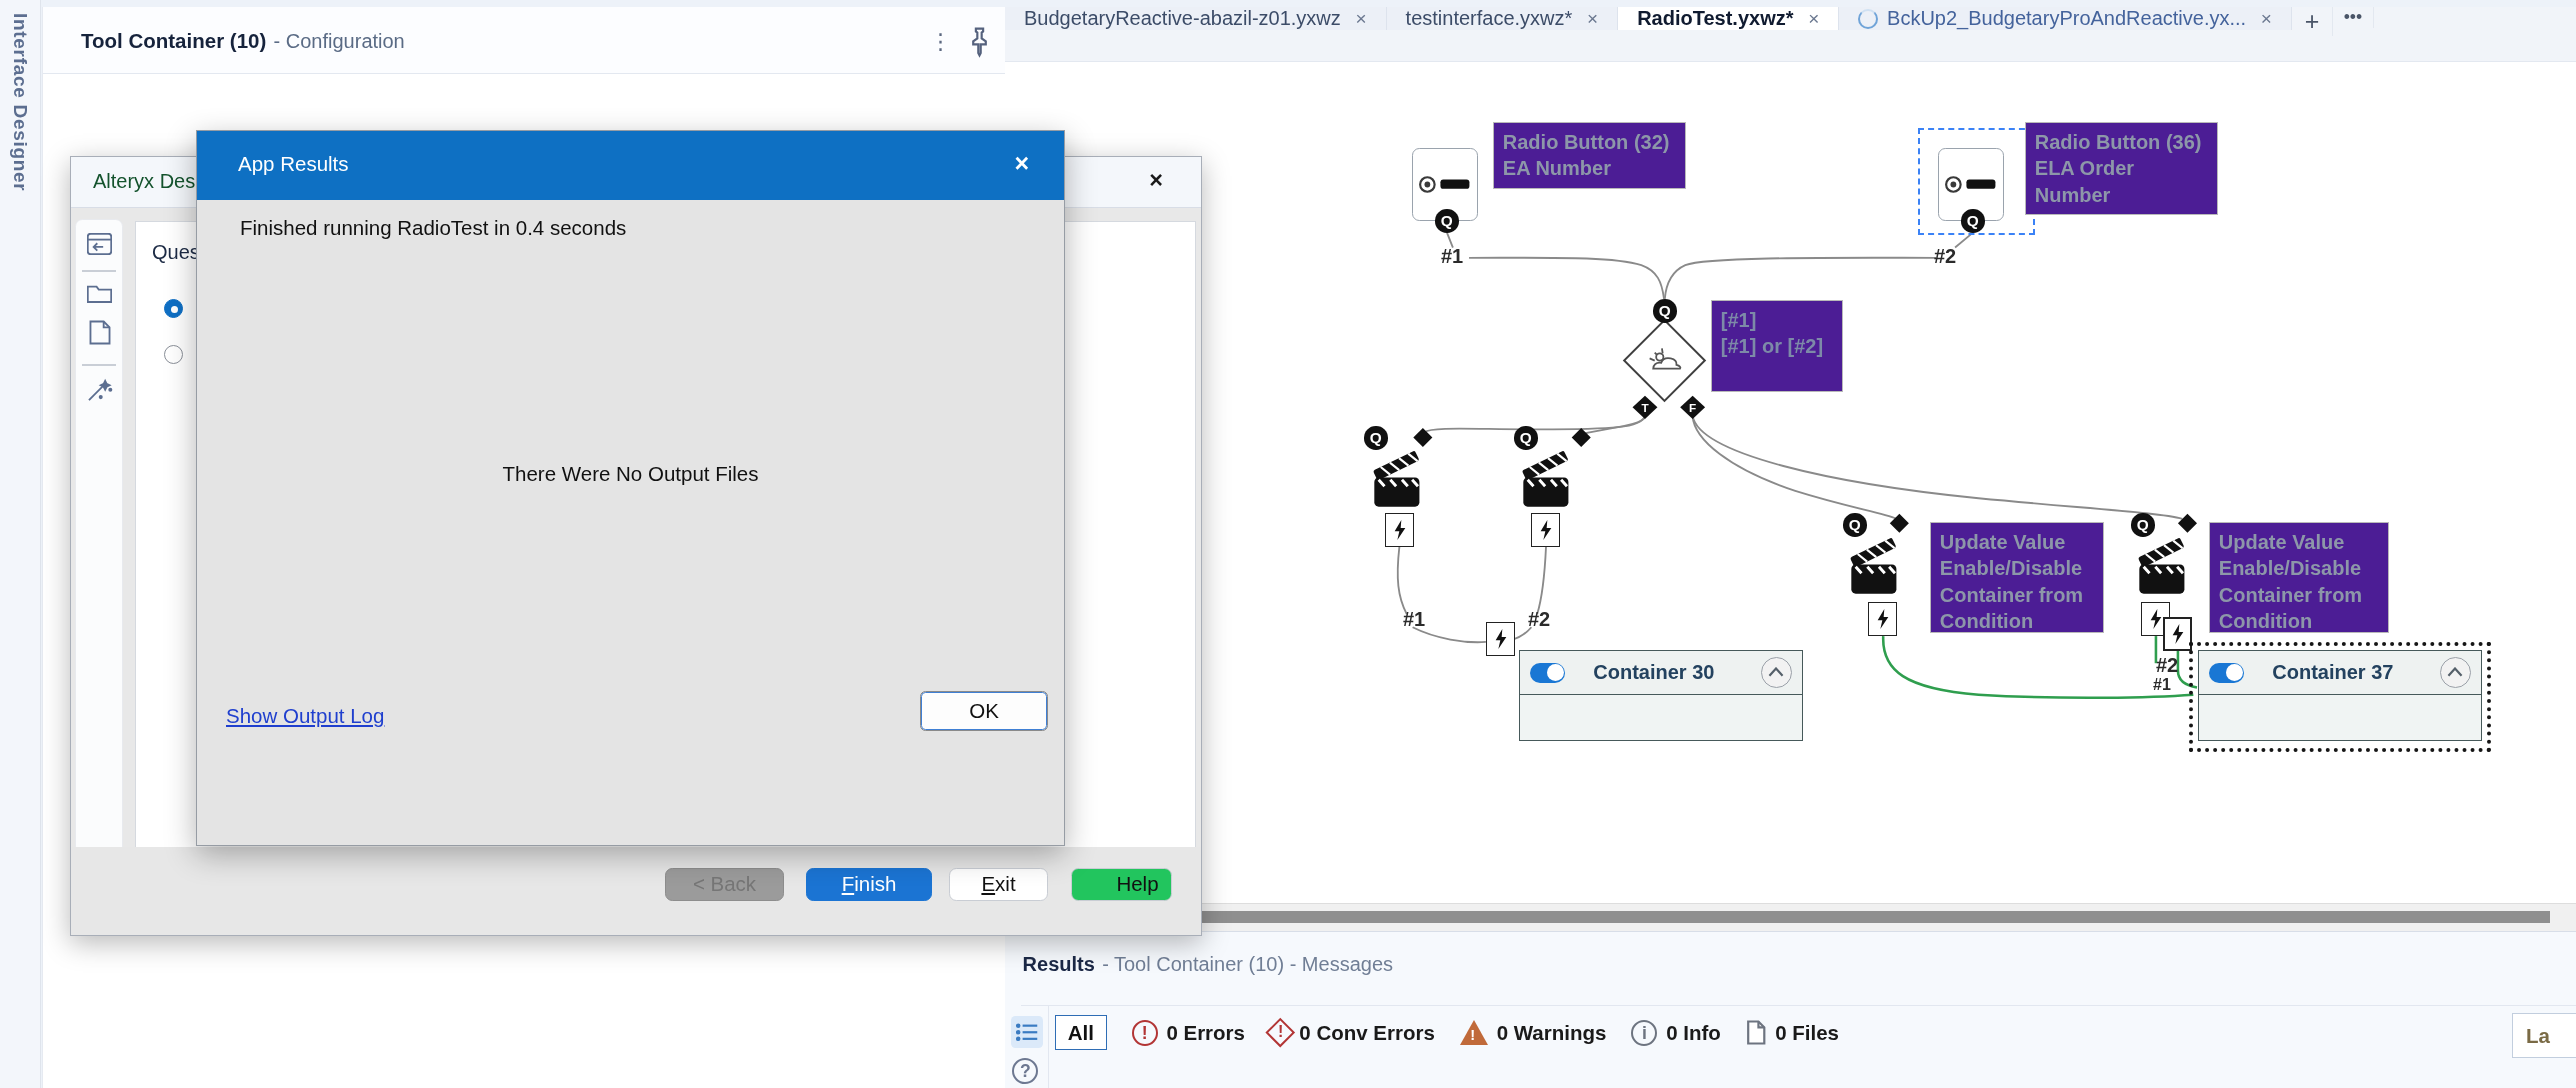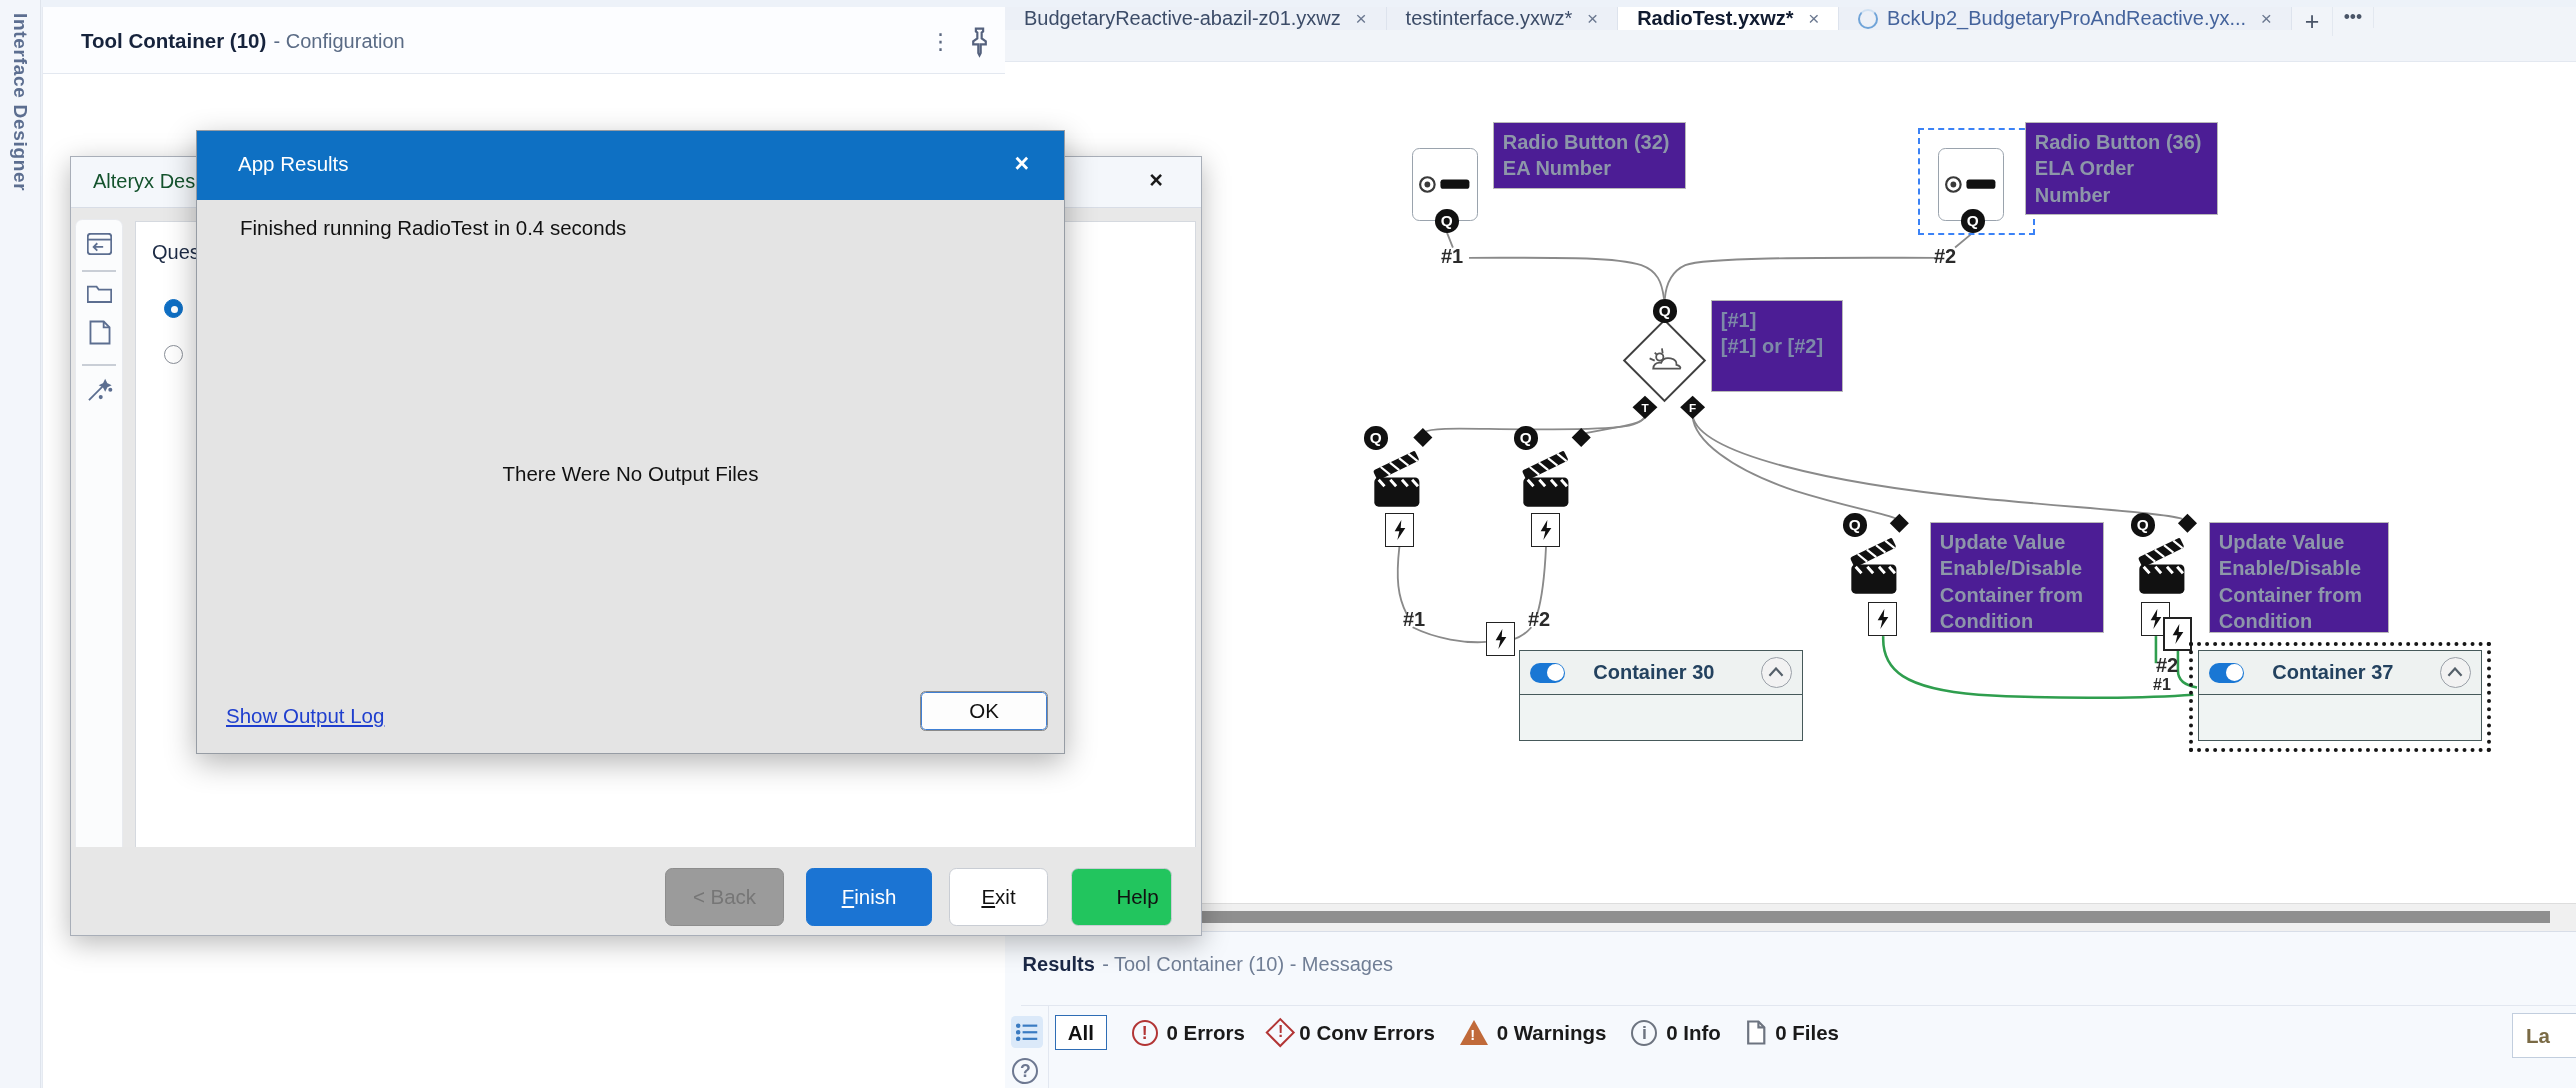--- a/index.html
+++ b/index.html
@@ -112,30 +112,30 @@
   .strip-div { position:absolute; left:5.9px; width:34px; height:1.5px; background:#c9ced6; }
   .wizard-content { position:absolute; left:64px; top:64px; width:1061px; height:629px;
     background:#fff; border:0.7px solid #d5d9df; overflow:hidden; }
   .questions-label { position:absolute; left:16px; top:19px; font-size:20px; color:#1d2b45; }
   .radio-row { position:absolute; left:28px; display:flex; align-items:center; gap:13px; }
   .radio-dot { width:19px; height:19px; border-radius:50%; border:1.8px solid #8a8f98; background:#fff; position:relative; cursor:pointer; }
   .radio-dot.on { border-color:#0f6fc4; background:#0f6fc4; }
   .radio-dot.on::after { content:""; position:absolute; left:5.9px; top:5.9px; width:7.3px; height:7.3px; border-radius:50%; background:#fff; }
   .radio-label { font-size:20px; color:#1d2b45; }
   .wizard-footer { position:absolute; left:0; bottom:0; width:100%; height:88px; background:#e7e7e7; }
-  .wiz-btn { position:absolute; top:20.5px; height:58px; border-radius:7.3px; font-size:20.5px;
+  .wiz-btn { position:absolute; top:20.5px; height:33px; border-radius:7.3px; font-size:20.5px;
     font-family:"Liberation Sans", sans-serif; display:block; text-align:center; cursor:pointer; }
   .btn-back { left:594px; width:119px; background:#9b9b9b; border:0.7px solid #8d8d8d; color:#767676; }
   .btn-finish { left:735px; width:126px; background:#1b74d3; border:0.7px solid #1b74d3; color:#fff; }
   .btn-finish::first-letter, .btn-exit::first-letter { text-decoration:underline; }
   .btn-exit { left:878px; width:99px; background:#fff; border:0.7px solid #c9cdd4; color:#111; }
   .btn-help { left:1000px; width:101px; background:#22c55e; border:0.7px solid #c9cdd4; color:#111;padding-left:32px; }
 
   
-  .app-dialog { position:absolute; left:196px; top:130px; width:869px; height:624px;
+  .app-dialog { position:absolute; left:196px; top:130px; width:869px; height:716px;
     background:#e4e4e4; border:0.7px solid #96welcome9ca4; border:0.7px solid #969ca4;
     box-shadow:0 8.8px 29px rgba(0,0,0,.3); z-index:60; }
   .app-titlebar { position:absolute; left:0; top:0; width:100%; height:69px; background:#0e70c3; }
   .app-title { position:absolute; left:41px; top:20.5px; font-size:20.5px; color:#fff; }
   .app-close { position:absolute; right:35px; top:17.6px; font-size:25px; font-weight:bold; color:#fff; cursor:pointer; }
   .app-body { position:absolute; left:0; top:69px; width:100%; height:556px; }
   .app-message { position:absolute; left:43px; top:16px; font-size:20.5px; color:#111; }
   .app-center { position:absolute; left:0; top:262px; width:100%; text-align:center; font-size:20.5px; color:#111; }
   .app-link { position:absolute; left:29px; top:504px; font-size:20.5px; color:#1f3fce; text-decoration:underline; cursor:pointer; }
   .ok-btn { position:absolute; left:724px; top:492px; width:126px; height:38px; background:#fdfdfd;

